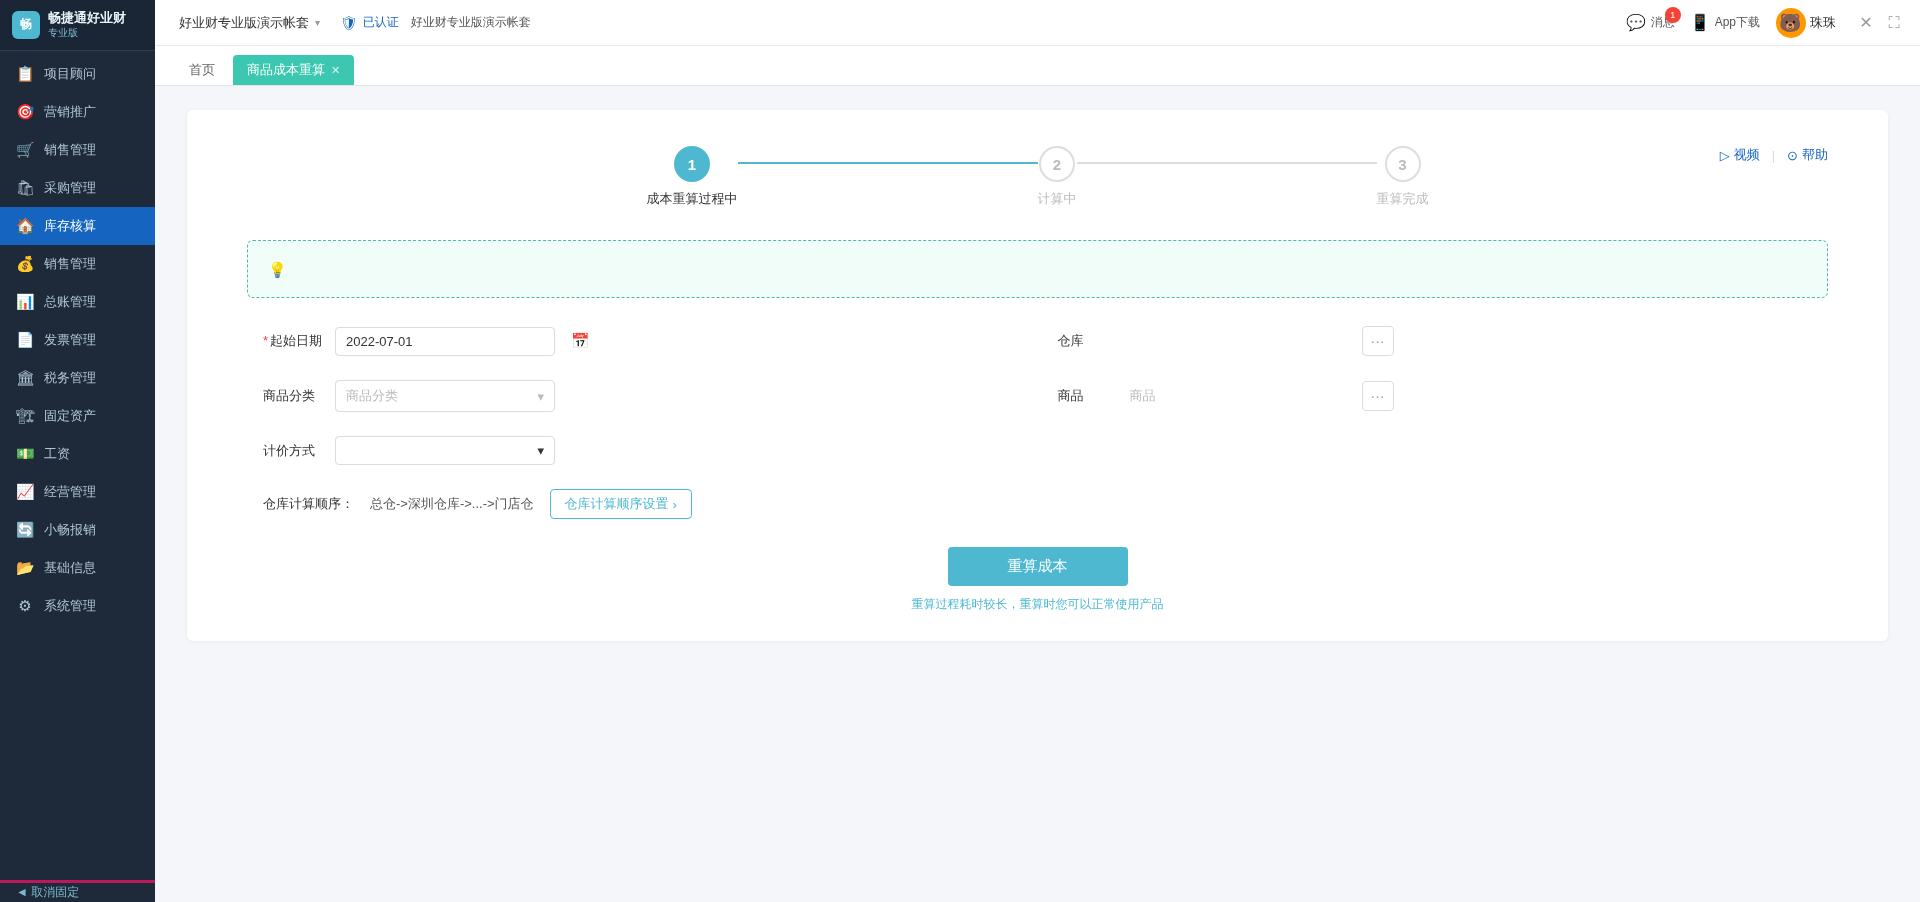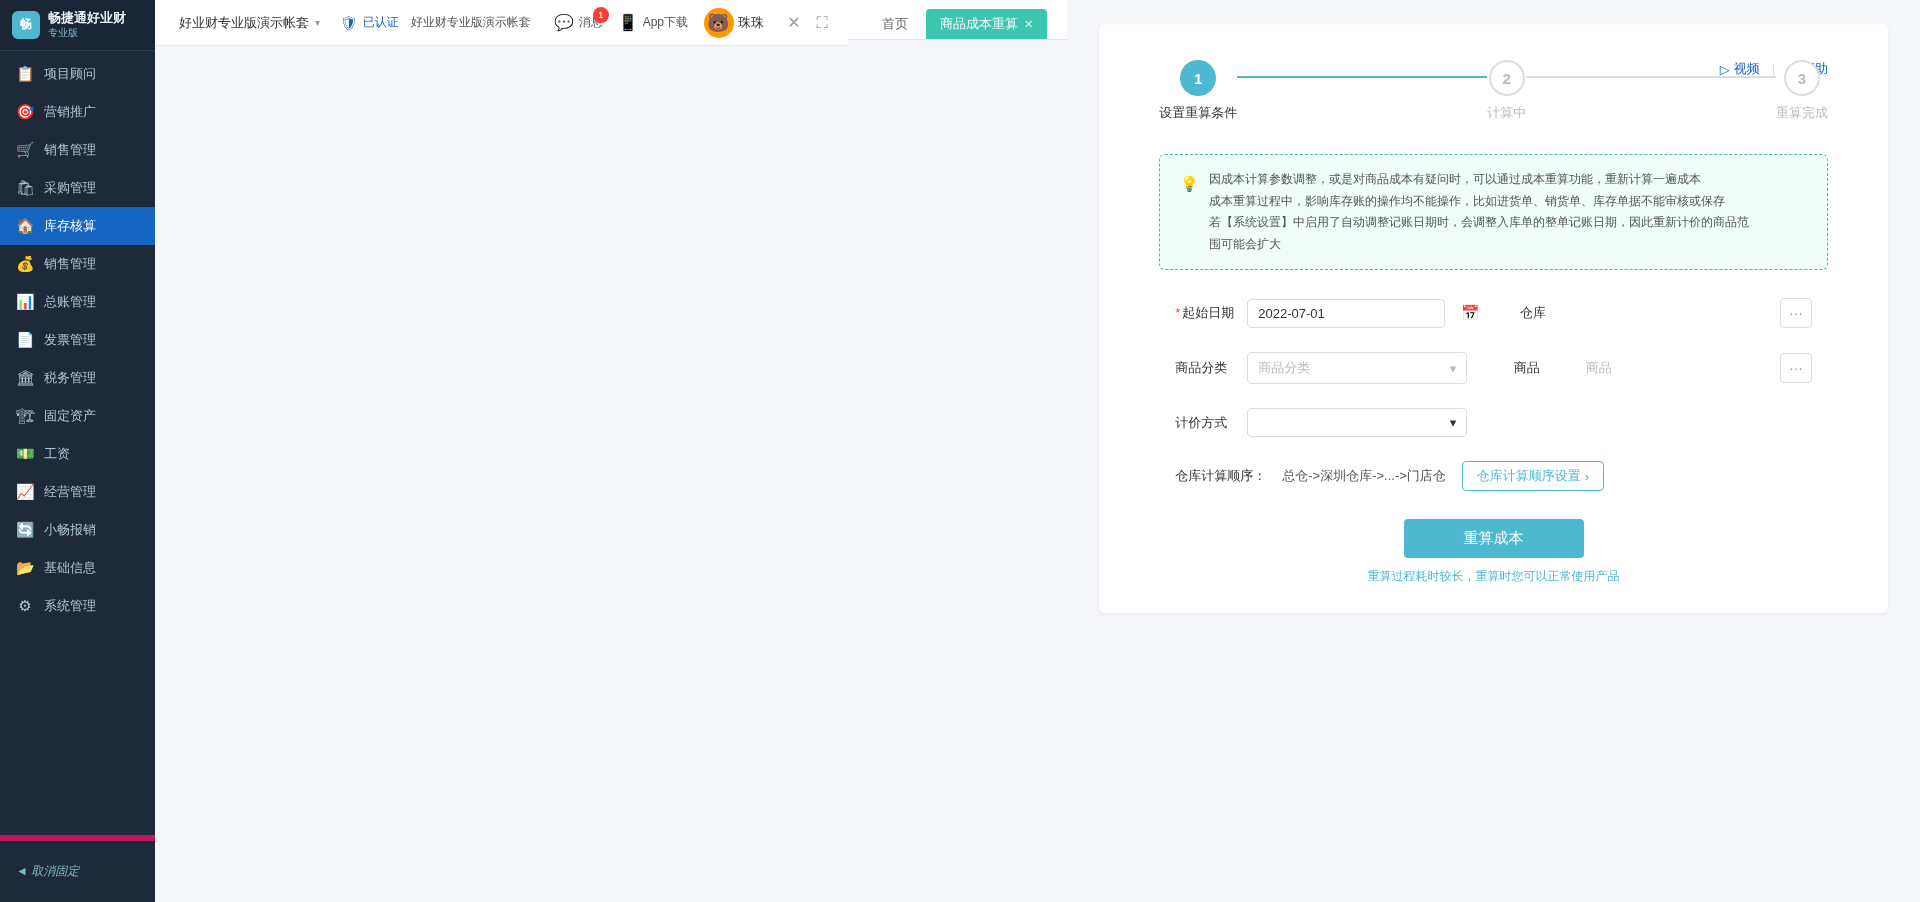--- a/index.html
+++ b/index.html
@@ -45,36 +45,35 @@
       padding: 10px 16px;
       color: #b0c4d4;
       cursor: pointer;
       transition: background 0.15s;
     }
     .sidebar-item.active { background: #1565c0; color: white; }
     .sidebar-item-icon { font-size: 15px; width: 18px; text-align: center; }
     .sidebar-item-label { font-size: 13px; }
 
     .sidebar-footer {
-      padding: 22px 16px;
+      padding: 1px 16px;
       color: #7bb8cc;
       display: flex;
       align-items: center;
       gap: 8px;
       cursor: pointer;
-      border-top: 6px solid #be185d;
+      border-top: 3px solid #be185d;
       font-size: 12px;
-      font-style: italic;
     }
 
     
     .main-area {
       flex: 1;
       display: flex;
-      flex-direction: row;
+      flex-direction: column;
       background: #f5f6fa;
       height: 902px;
       overflow: hidden;
     }
 
     
     .topbar {
       background: white;
       height: 46px;
       display: flex;
@@ -524,21 +523,21 @@
   </div>
 
   <div class="content-area">
     <div class="content-card">
 
       <div class="step-wizard">
         <div class="step-group">
           <div class="step-circle active">
             <span>1</span>
           </div>
-          <span class="step-label">设置重算条件</span>
+          <span class="step-label">成本重算过程中</span>
         </div>
         <div class="step-line active"></div>
         <div class="step-group">
           <div class="step-circle inactive">
             <span>2</span>
           </div>
           <span class="step-label inactive">计算中</span>
         </div>
         <div class="step-line"></div>
         <div class="step-group">
@@ -555,26 +554,20 @@
           <span class="wizard-sep">|</span>
           <div class="wizard-action-item">
             <span>⊙</span>
             <span>帮助</span>
           </div>
         </div>
       </div>
 
       <div class="info-box">
         <span class="info-icon">💡</span>
-        <div>
-          <div>因成本计算参数调整，或是对商品成本有疑问时，可以通过成本重算功能，重新计算一遍成本</div>
-          <div>成本重算过程中，影响库存账的操作均不能操作，比如进货单、销货单、库存单据不能审核或保存</div>
-          <div>若【系统设置】中启用了自动调整记账日期时，会调整入库单的整单记账日期，因此重新计价的商品范</div>
-          <div>围可能会扩大</div>
-        </div>
       </div>
 
       <div class="form-section">
 
         <div class="form-row">
           <div class="form-field">
             <span class="form-label">
               <span class="required-star">*</span><span>起始日期</span>
             </span>
             <input class="form-input" type="text" value="2022-07-01" style="">

